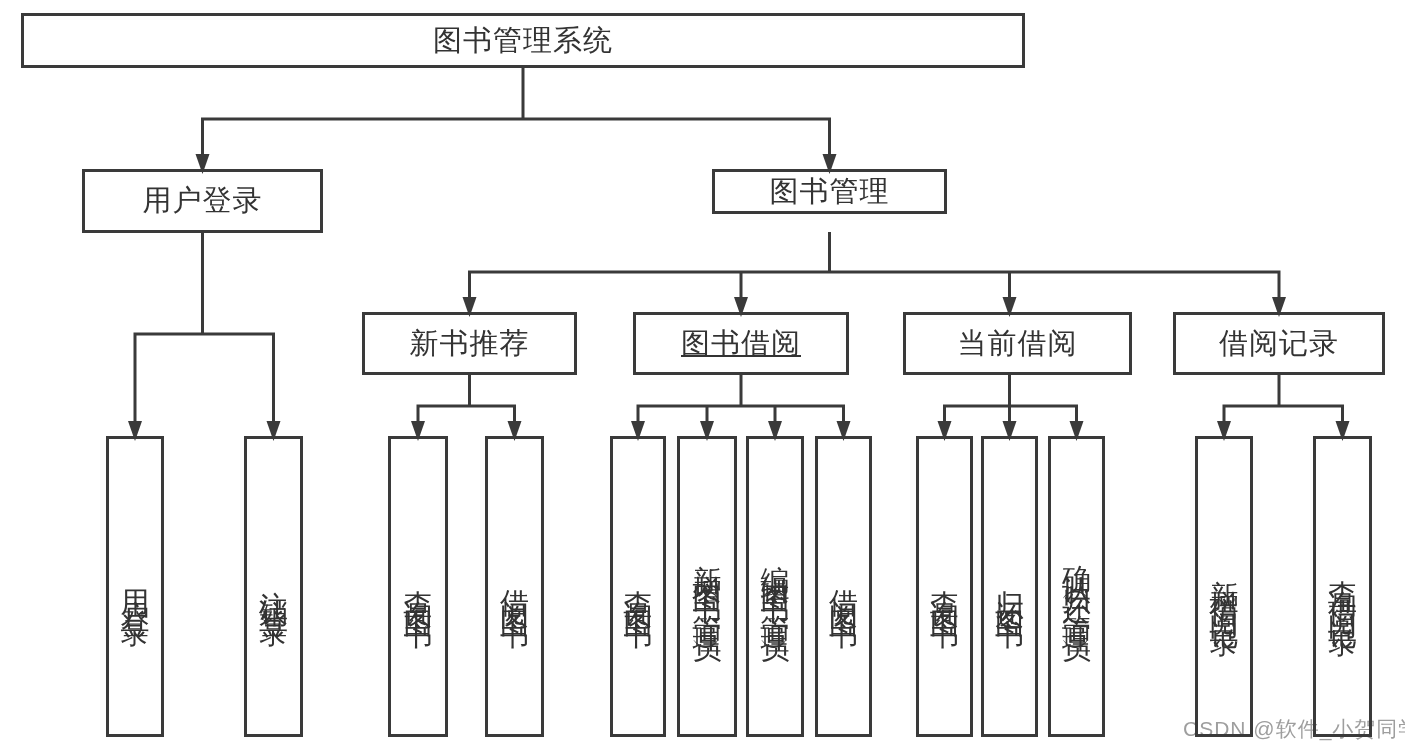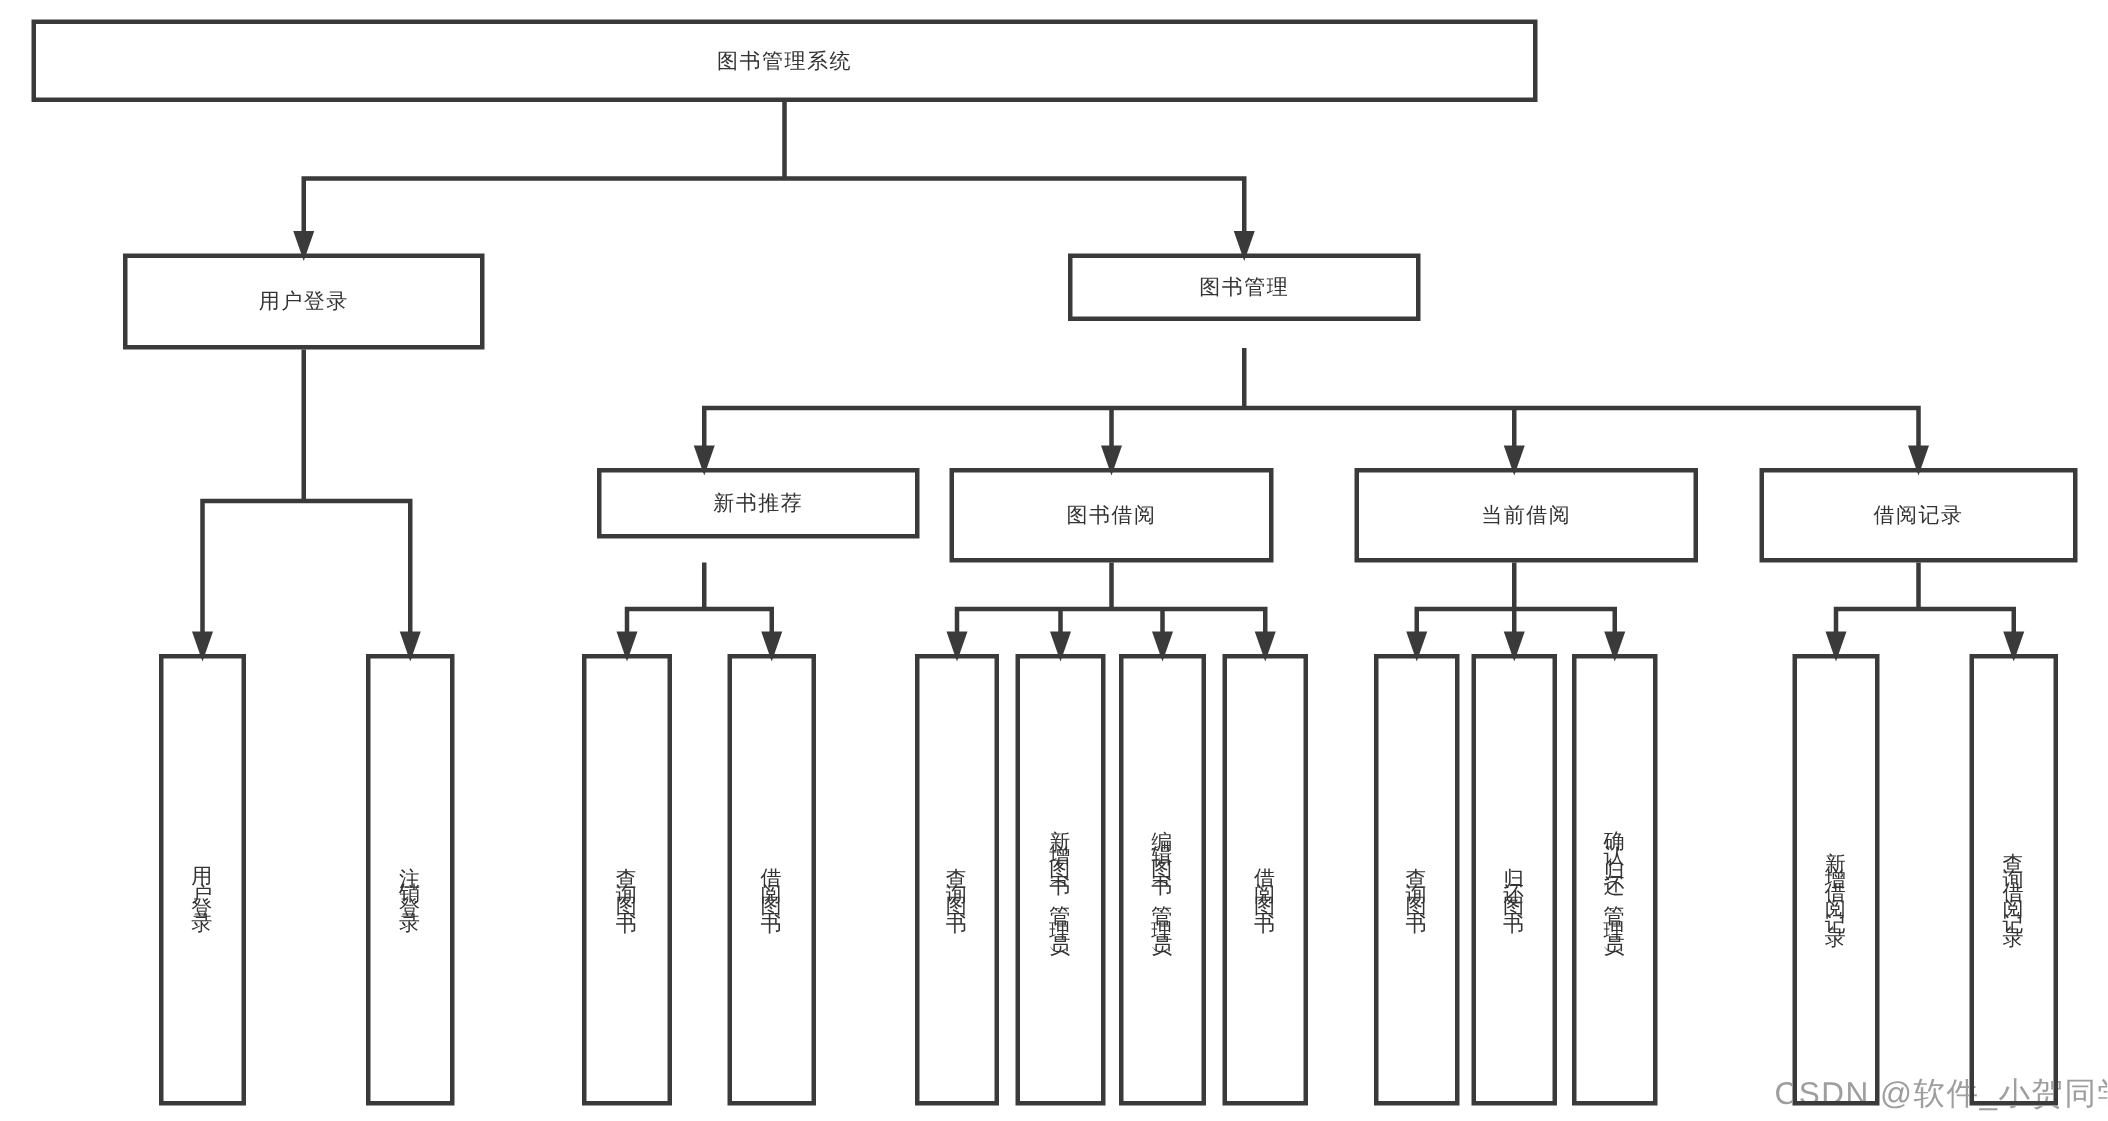--- a/index.html
+++ b/index.html
@@ -12,21 +12,21 @@
   }
   .node{
     position:absolute;
     box-sizing:border-box;
     background:#ffffff;
     border:3px solid var(--line,#3a3a3a);
     color:var(--text,#333333);
     display:flex;
     align-items:center;
     justify-content:center;
-    font-size:14px;
+    font-size:29px;
     z-index:2;
   }
   .node-h{letter-spacing:1px;}
   .node-v{
     writing-mode:vertical-lr;
     text-orientation:mixed;
     letter-spacing:10px;
     line-height:1;
   }
   .node-v span{display:block;margin-left:-10px;margin-left:0;}
@@ -57,24 +57,24 @@
     </div>
     <div class="node node-h" style="left: 712px; top: 169px; width: 235px; height: 45px;">
       <span>图书管理</span>
     </div>
     <div class="node node-v" style="left: 106px; top: 436px; width: 58px; height: 301px;">
       <span>用户登录</span>
     </div>
     <div class="node node-v" style="left: 244px; top: 436px; width: 59px; height: 301px;">
       <span>注销登录</span>
     </div>
-    <div class="node node-h" style="left: 362px; top: 312px; width: 215px; height: 47px; margin-left: 36px;">
+    <div class="node node-h" style="left: 362px; top: 312px; width: 215px; height: 63px;">
       <span>新书推荐</span>
     </div>
-    <div class="node node-h" style="left: 633px; top: 312px; width: 216px; height: 63px;">
+    <div class="node node-h" style="left: 633px; top: 312px; width: 216px; height: 63px; text-decoration: underline;">
       <span>图书借阅</span>
     </div>
     <div class="node node-h" style="left: 903px; top: 312px; width: 229px; height: 63px;">
       <span>当前借阅</span>
     </div>
     <div class="node node-h" style="left: 1173px; top: 312px; width: 212px; height: 63px;">
       <span>借阅记录</span>
     </div>
     <div class="node node-v" style="left: 388px; top: 436px; width: 60px; height: 301px;">
       <span>查询图书</span>

